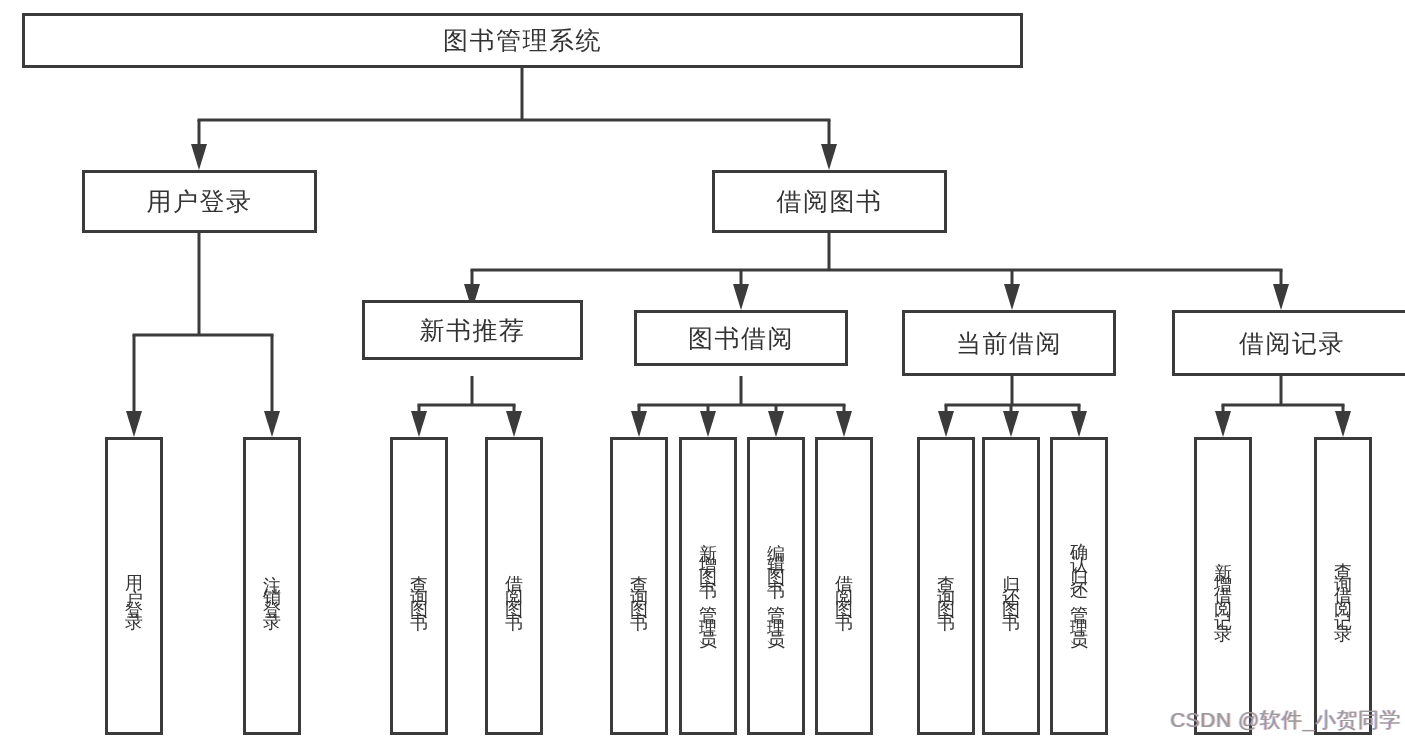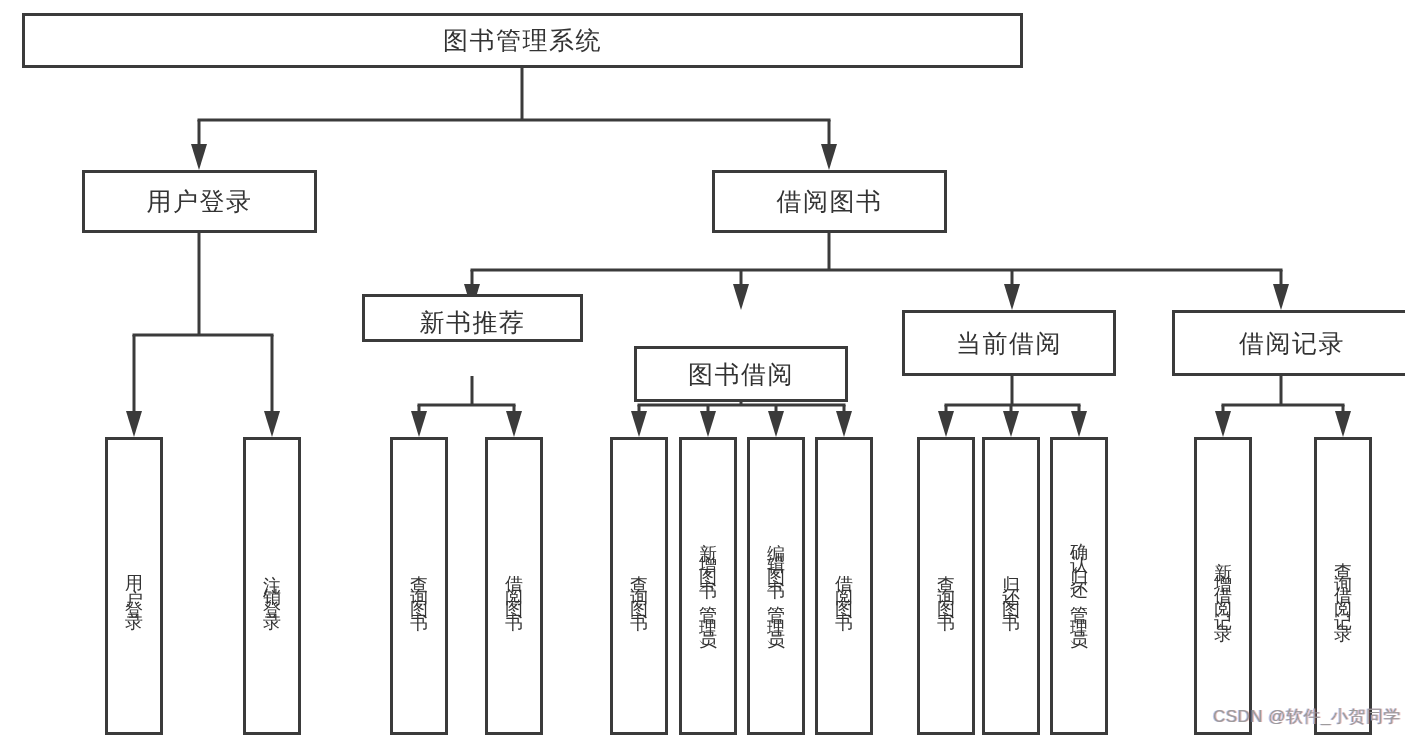--- a/index.html
+++ b/index.html
@@ -37,22 +37,22 @@
   }
   .node.vertical .label {
     writing-mode: vertical-rl;
     text-orientation: mixed;
     font-size: 18px;
     letter-spacing: 0.7em;
   }
   .watermark {
     position: absolute;
     right: 4px;
-    bottom: 19px;
-    font-size: 17px;
+    bottom: 13px;
+    font-size: 21px;
     color: var(--wm, #9b9b9b);
     letter-spacing: 0.5px;
     text-shadow: 1px 0 0 rgba(205,80,80,0.35), -1px 0 0 rgba(80,100,205,0.35);
     z-index: 6;
     font-family: "Liberation Sans", sans-serif;
   }
 </style>
 </head>
 <body>
 
@@ -114,24 +114,24 @@
   <div id="nodes-layer">
       <div class="node horizontal" style="left: 22px; top: 13px; width: 1001px; height: 55px;">
     <span class="label">图书管理系统</span>
   </div>
       <div class="node horizontal" style="left: 82px; top: 170px; width: 235px; height: 63px;">
     <span class="label">用户登录</span>
   </div>
       <div class="node horizontal" style="left: 712px; top: 170px; width: 235px; height: 63px;">
     <span class="label">借阅图书</span>
   </div>
-      <div class="node horizontal" style="left: 362px; top: 294px; width: 221px; height: 48px; align-items: flex-end;">
+      <div class="node horizontal" style="left: 362px; top: 300px; width: 221px; height: 60px;">
     <span class="label">新书推荐</span>
   </div>
-      <div class="node horizontal" style="left: 634px; top: 310px; width: 214px; height: 56px; margin-top: 36px;">
+      <div class="node horizontal" style="left: 634px; top: 310px; width: 214px; height: 56px;">
     <span class="label">图书借阅</span>
   </div>
       <div class="node horizontal" style="left: 902px; top: 310px; width: 214px; height: 66px;">
     <span class="label">当前借阅</span>
   </div>
       <div class="node horizontal" style="left: 1172px; top: 310px; width: 240px; height: 66px;">
     <span class="label">借阅记录</span>
   </div>
       <div class="node vertical" style="left: 105px; top: 437px; width: 58px; height: 298px;">
     <span class="label">用户登录</span>

